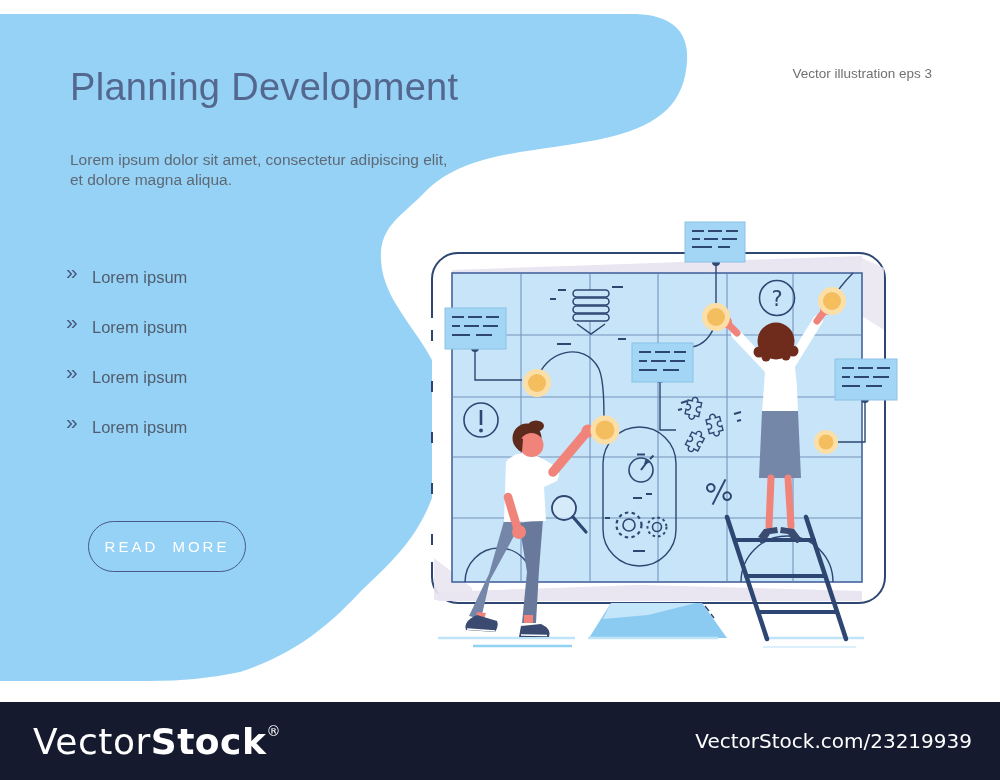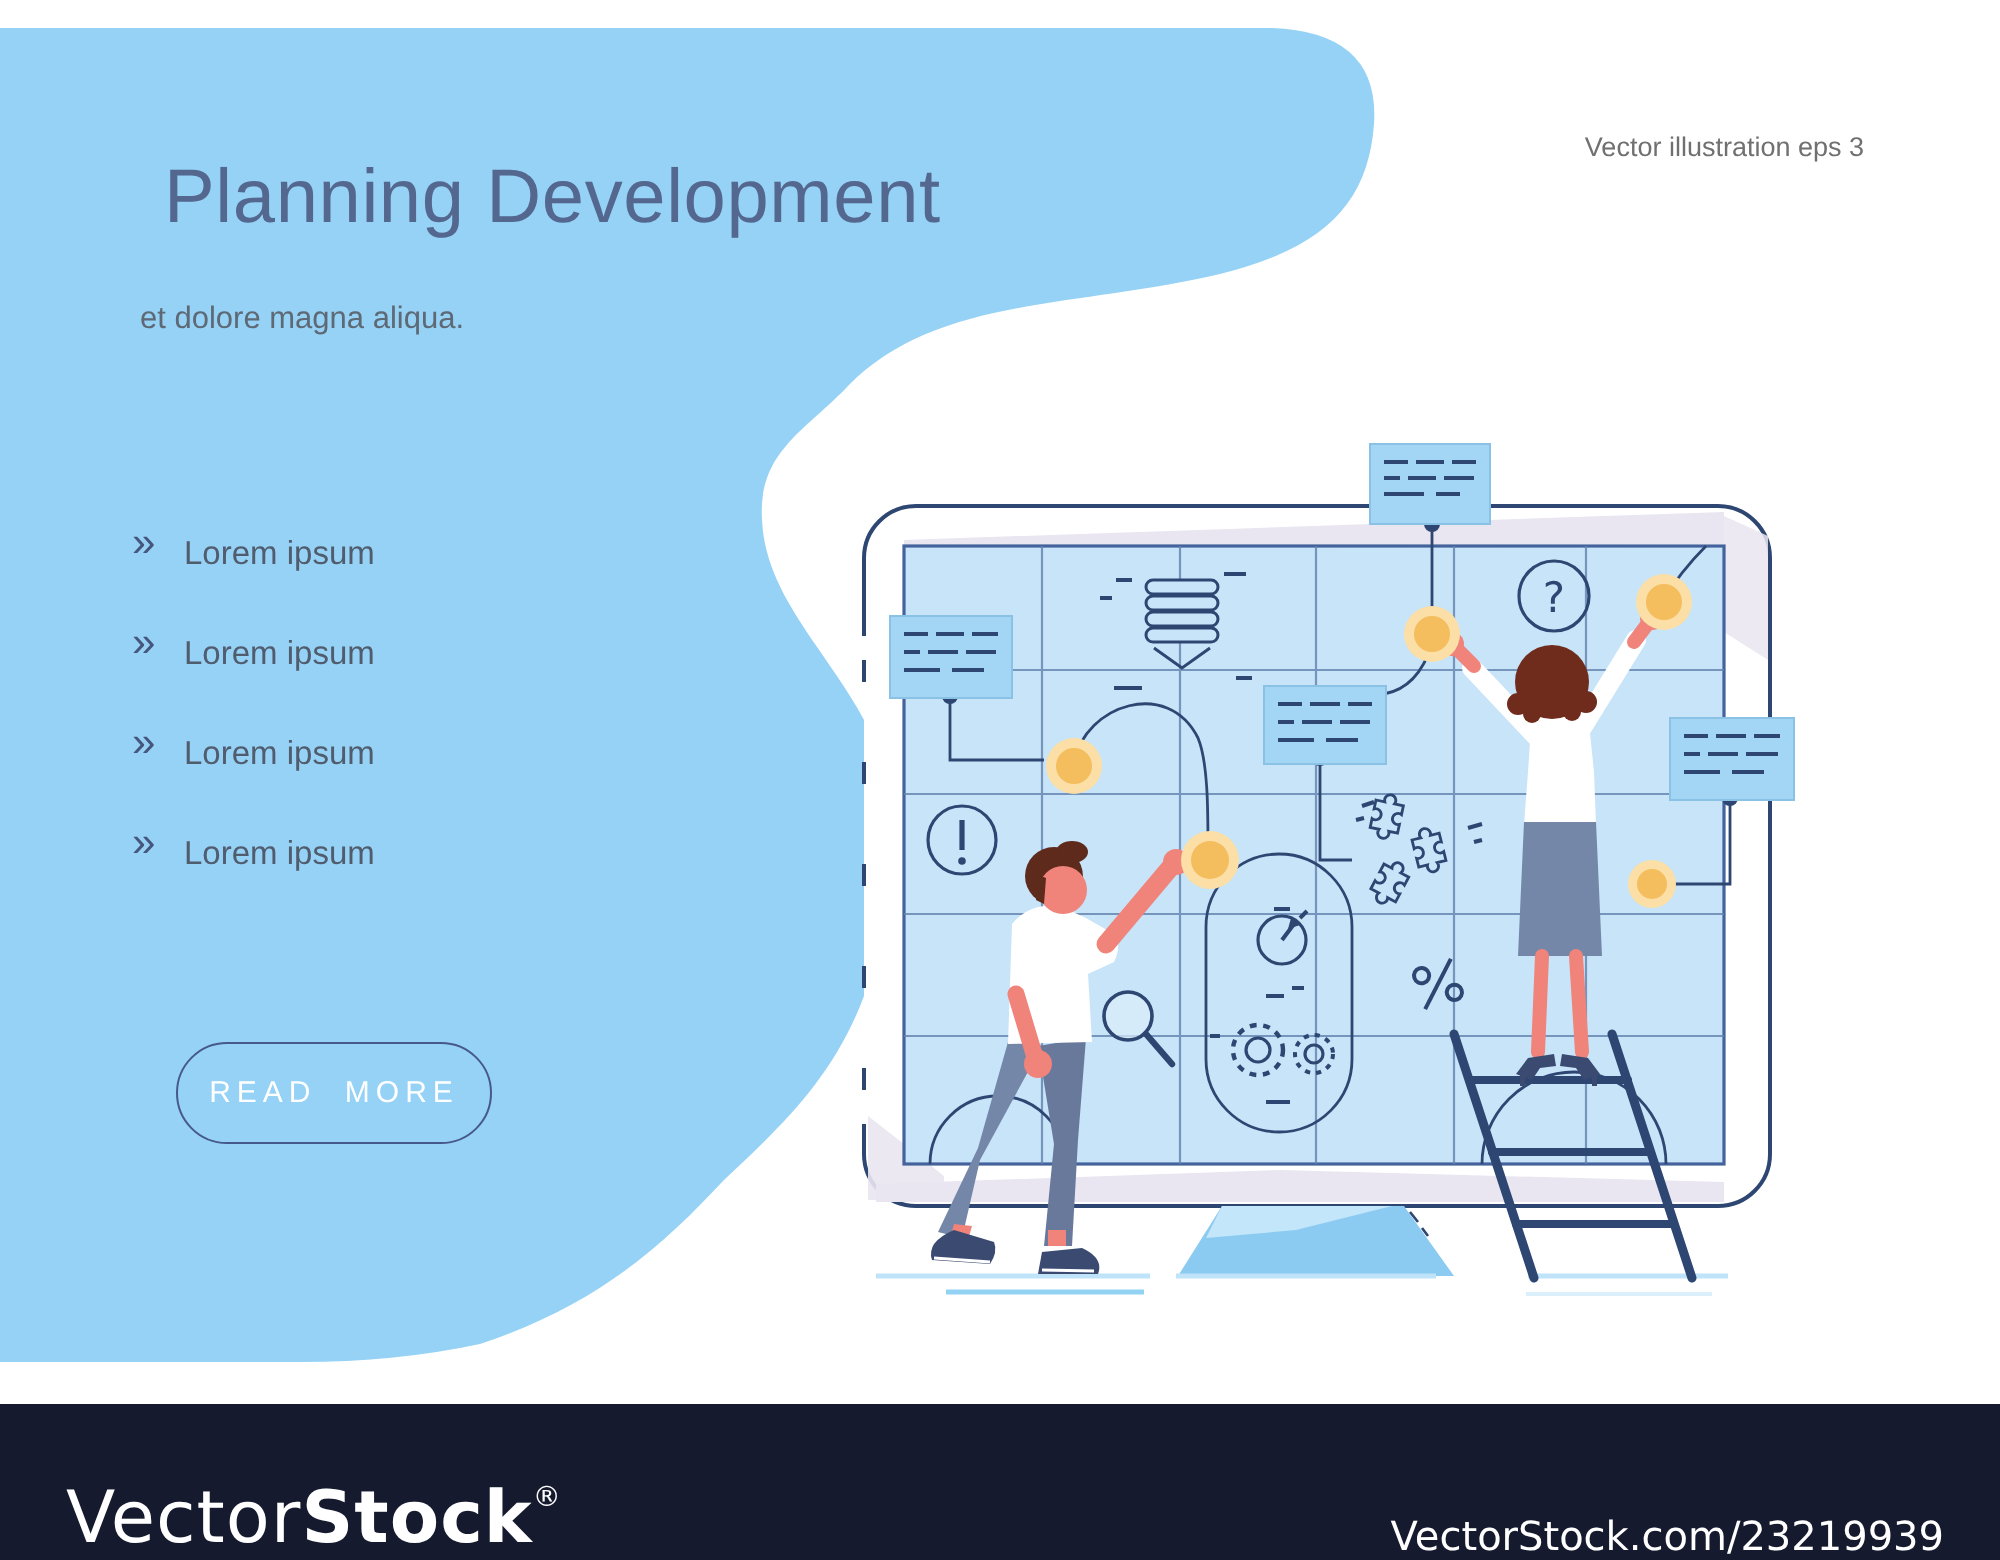--- a/index.html
+++ b/index.html
@@ -13,21 +13,21 @@
   .features{position:absolute;left:66px;top:259px;}
   .feature-row{display:flex;align-items:center;height:24px;margin-bottom:26px;}
   .feature-chevron{font-size:21px;color:var(--chevron);width:26px;line-height:1;}
   .feature-label{font-size:16.5px;color:var(--list);margin-top:12px;}
   .cta{position:absolute;left:88px;top:521px;width:158px;height:51px;border-radius:26px;
        border:1.5px solid #46598a;background:transparent;color:#fff;font-size:15px;
        letter-spacing:3px;word-spacing:7px;display:flex;align-items:center;justify-content:center;
        font-family:"Liberation Sans",sans-serif;cursor:pointer;}
   .caption{position:absolute;top:66px;right:68px;font-size:13.5px;color:var(--caption);}
   .footer{position:absolute;left:0;top:702px;width:1000px;height:78px;background:var(--footer-bg);
-          display:flex;align-items:flex-end;justify-content:space-between;box-sizing:border-box;
+          display:flex;align-items:center;justify-content:space-between;box-sizing:border-box;
           padding:0 28px 0 33px;font-family:"DejaVu Sans",sans-serif;}
   .brand{color:#fff;font-size:36px;letter-spacing:.5px;}
   .brand .light{font-weight:400;}
   .brand .bold{font-weight:700;}
   .brand sup{font-size:14px;vertical-align:18px;font-weight:400;}
   .site-ref{color:#fff;font-size:20px;font-weight:400;}
   .qmark{font-family:"DejaVu Sans",sans-serif;font-size:21px;fill:var(--navy);}
 </style>
 </head>
 <body>
@@ -228,23 +228,24 @@
         <circle cx="716" cy="317" r="14" fill="var(--dot-halo)"></circle>
         <circle cx="716" cy="317" r="9" fill="var(--dot-core)"></circle>
         <circle cx="832" cy="301" r="14" fill="var(--dot-halo)"></circle>
         <circle cx="832" cy="301" r="9" fill="var(--dot-core)"></circle>
         <circle cx="826" cy="442" r="12" fill="var(--dot-halo)"></circle>
         <circle cx="826" cy="442" r="7.5" fill="var(--dot-core)"></circle>
       </g>
     </g>
   </svg>
 
-  <h1 class="page-title" style="margin:12px;">Planning Development</h1>
+  <h1 class="page-title" style="margin:0;">Planning Development</h1>
 
   <div class="intro">
+    <div>Lorem ipsum dolor sit amet, consectetur adipiscing elit,</div>
     <div>et dolore magna aliqua.</div>
   </div>
 
   <div class="features">
     <div class="feature-row">
       <span class="feature-chevron">»</span>
       <span class="feature-label">Lorem ipsum</span>
     </div>
     <div class="feature-row">
       <span class="feature-chevron">»</span>

